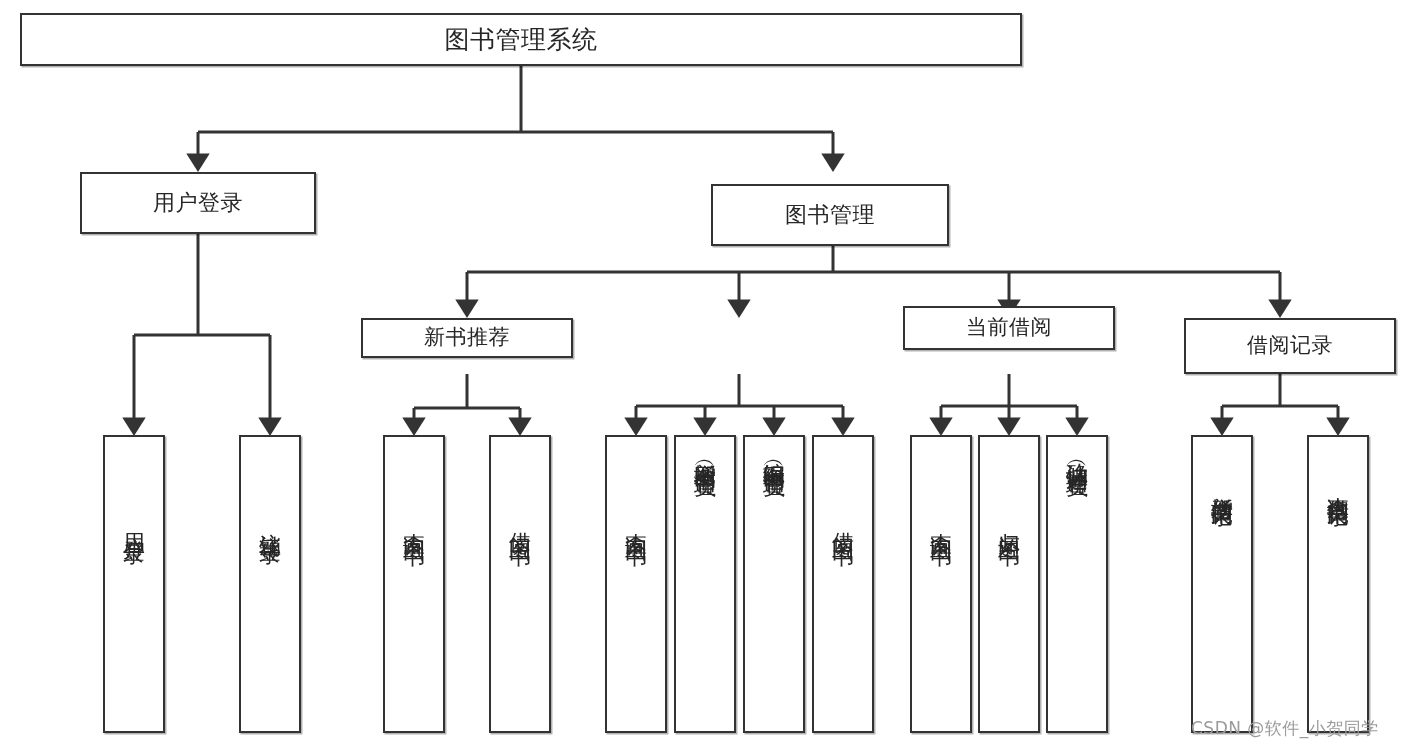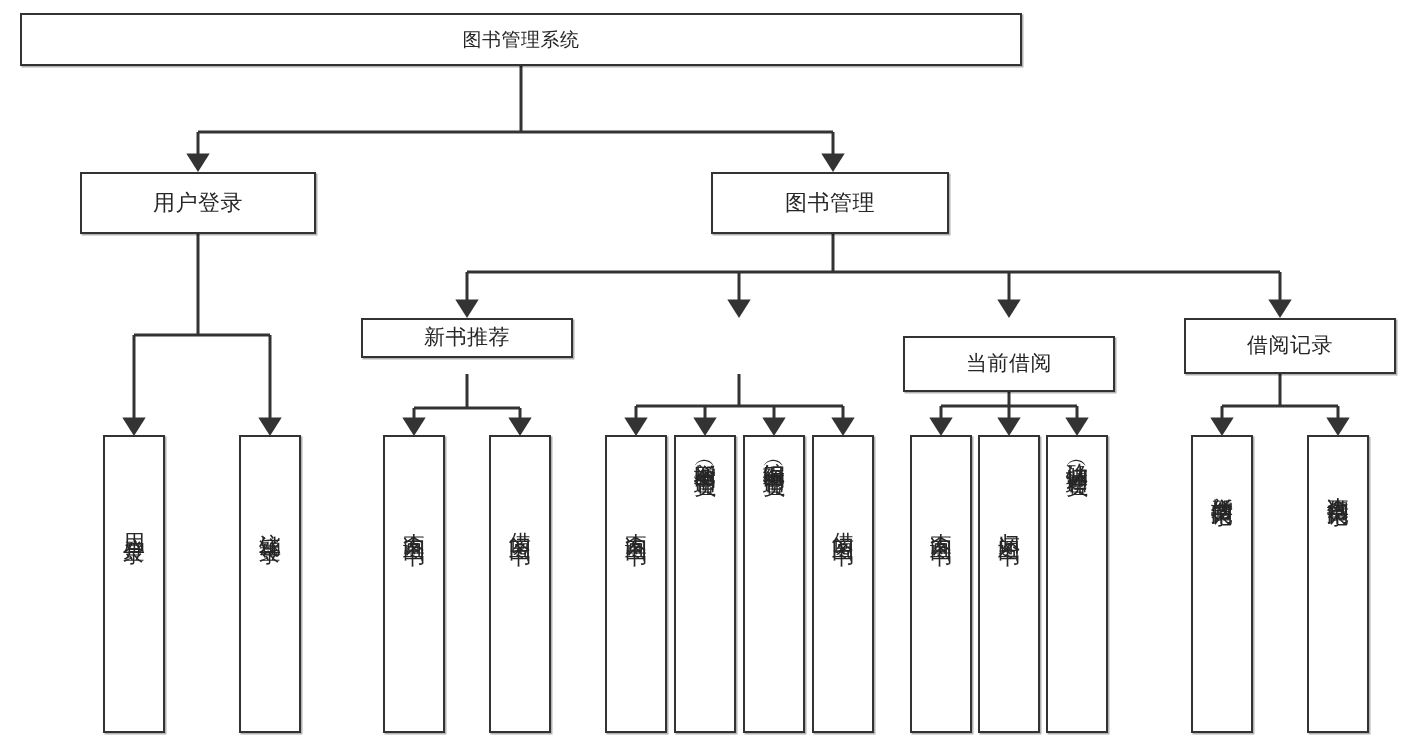--- a/index.html
+++ b/index.html
@@ -39,21 +39,21 @@
     color: #262626;
   }
   .node .label {
     display: block;
     text-align: center;
     line-height: 1.12;
     letter-spacing: 0.5px;
     white-space: nowrap;
   }
   .node-root .label {
-    font-size: 19px;
+    font-size: 25px;
   }
   .node-l1 .label {
     font-size: 22px;
   }
   .node-l2 .label {
     font-size: 21px;
   }
   
   .node-leaf {
     align-items: flex-start;
@@ -136,28 +136,28 @@
     </g>
   </svg>
 
   <div class="node node-root" style="left:20px; top:13px; width:1002px; height:53px;">
     <span class="label">图书管理系统</span>
   </div>
 
   <div class="node node-l1" style="left:80px; top:172px; width:236px; height:62px;">
     <span class="label">用户登录</span>
   </div>
-  <div class="node node-l1" style="left:711px; top:172px; width:238px; height:62px;">
+  <div class="node node-l1" style="left:711px; top:184px; width:238px; height:62px;">
     <span class="label">图书管理</span>
   </div>
 
   <div class="node node-l2" style="left:361px; top:318px; width:212px; height:40px;">
     <span class="label">新书推荐</span>
   </div>
-  <div class="node node-l2" style="left:903px; top:336px; width:212px; height:56px;">
+  <div class="node node-l2" style="left:903px; top:306px; width:212px; height:44px;">
     <span class="label">当前借阅</span>
   </div>
   <div class="node node-l2" style="left:1174px; top:318px; width:212px; height:56px;margin-left:10px;">
     <span class="label">借阅记录</span>
   </div>
 
   <div class="node node-leaf" style="left:103px; top:435px; width:62px; height:298px; padding-top:78px;">
     <span class="label">用户登录</span>
   </div>
   <div class="node node-leaf" style="left:239px; top:435px; width:62px; height:298px; padding-top:78px;">
@@ -194,14 +194,15 @@
     <span class="label">确认归还（管理员）</span>
   </div>
 
   <div class="node node-leaf tall" style="left:1191px; top:435px; width:62px; height:298px; padding-top:42px;">
     <span class="label">新增借阅记录</span>
   </div>
   <div class="node node-leaf tall" style="left:1307px; top:435px; width:62px; height:298px; padding-top:42px;">
     <span class="label">查询借阅记录</span>
   </div>
 
+  <div class="watermark" style="left:1191px; top:717px;">CSDN @软件_小贺同学</div>
 
 </div>
 
 </body></html>

